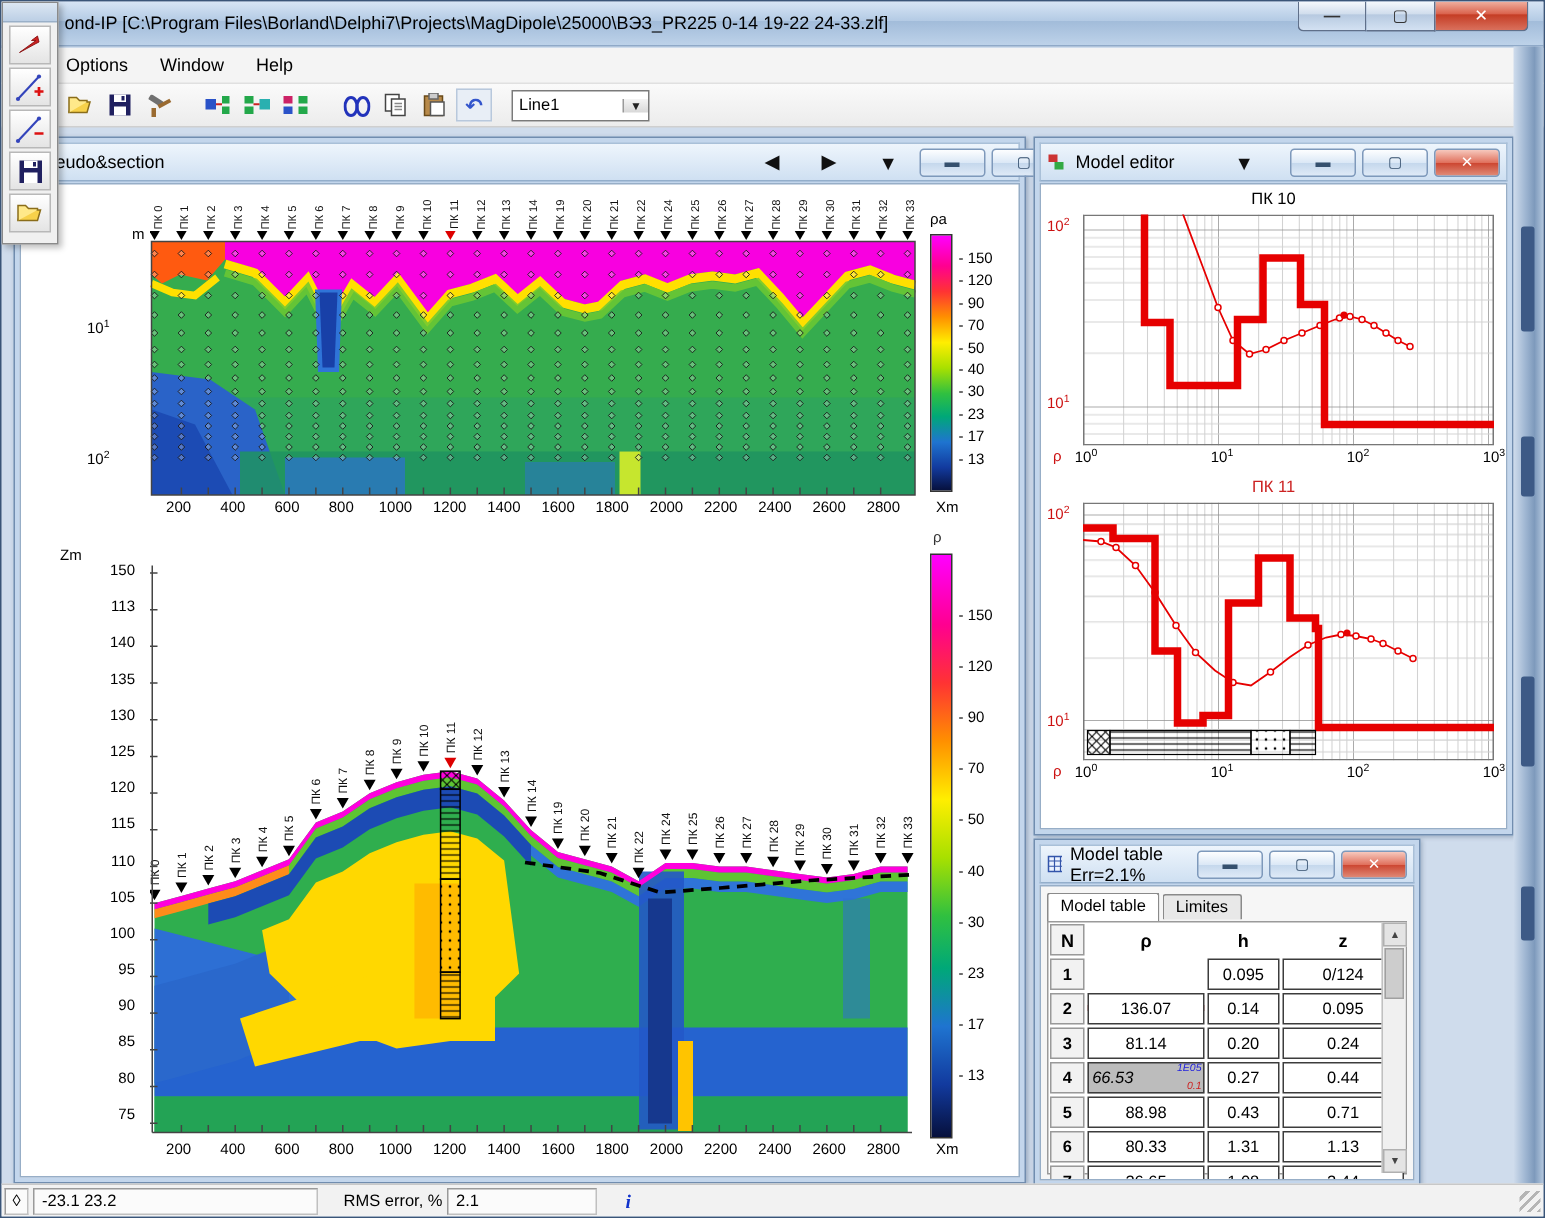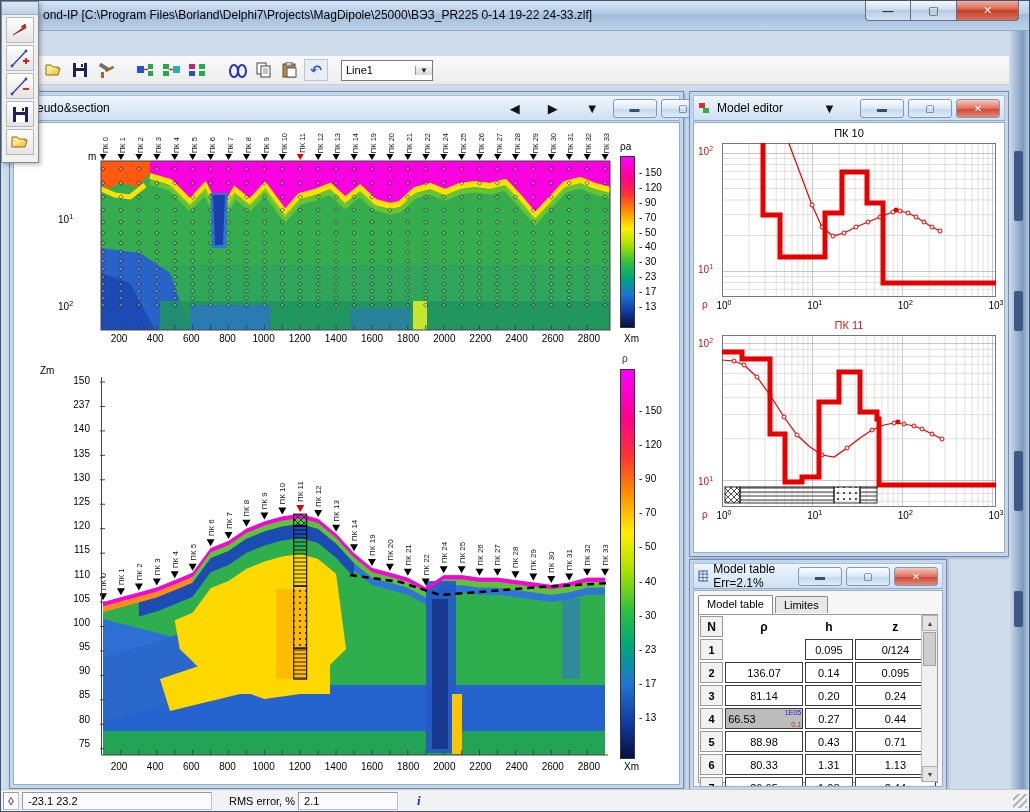--- a/index.html
+++ b/index.html
@@ -72,21 +72,21 @@
   .tabstrip{position:absolute;left:4px;top:2px;height:20px;display:flex;align-items:flex-end;}
   .tab{padding:2px 8px;font-size:11px;border:1px solid #8a8a8a;border-bottom:none;background:#e8e8e8;margin-right:2px;border-radius:2px 2px 0 0;}
   .tab.active{background:#fff;position:relative;top:1px;padding-bottom:4px;}
   .mtable{position:absolute;left:4px;top:23px;right:4px;bottom:3px;border:1px solid #9a9a9a;background:#fff;}
   .trow{display:flex;height:23px;}
   .tcell{border:1px solid #3c3c3c;margin:1px;display:flex;align-items:center;justify-content:center;font-size:11px;background:#fff;position:relative;}
   .thead .tcell{border:none;background:#fff;font-weight:bold;font-size:12px;}
   .ncol{width:26px;}.rcol{width:88px;}.hcol{width:54px;}.zcol{width:92px;}
   .trow .ncol{border:1px solid #999;background:#f2f2f2;font-weight:bold;margin:1px;}
   .cell-sel{background:#a8a8a8 !important;border:2px solid #cc2222 !important;margin-top:32px;}
-  .cell-lim{background:#bcbcbc !important;justify-content:flex-start !important;padding-left:2px;}
+  .cell-lim{background:#bcbcbc !important;justify-content:flex-start !important;padding-left:2px;font-style:italic;}
   .limhi{position:absolute;right:1px;top:0;font-size:7px;color:#2222dd;}
   .limlo{position:absolute;right:1px;bottom:0;font-size:7px;color:#cc2222;}
   .vscroll{position:absolute;right:0;top:0;bottom:0;width:16px;background:#f0f0f0;border-left:1px solid #c0c0c0;}
   .varr{position:absolute;left:0;width:16px;height:16px;background:#e4e4e4;border:1px solid #b0b0b0;
      display:flex;align-items:center;justify-content:center;font-size:7px;color:#444;}
   .vthumb{position:absolute;left:1px;top:17px;width:13px;height:34px;background:#cdcdcd;border:1px solid #a0a0a0;}
   
   .statusbar{position:absolute;left:0;bottom:0;width:100%;height:22px;background:#f2f2f2;border-top:1px solid #c8c8c8;
      display:flex;align-items:center;padding:0 2px;gap:3px;}
   .spanel{height:18px;border:1px solid #c0c0c0;border-top-color:#9a9a9a;border-left-color:#9a9a9a;background:#fbfbfb;
@@ -157,20 +157,25 @@
 
   <div class="titlebar-main">
     <span class="title-text">ond-IP [C:\Program Files\Borland\Delphi7\Projects\MagDipole\25000\ВЭЗ_PR225 0-14 19-22 24-33.zlf]</span>
     <div class="capbtns">
       <div class="capbtn min">—</div>
       <div class="capbtn max">▢</div>
       <div class="capbtn close">✕</div>
     </div>
   </div>
 
+  <div class="menubar">
+    <span class="menu-item">Options</span>
+    <span class="menu-item">Window</span>
+    <span class="menu-item">Help</span>
+  </div>
 
   <div class="toolbar">
     <div style="width:40px"></div>
     <div class="tbtn">
       <svg width="18" height="14">
           <path d="M1 12 L3 5 H15 L13 12 Z" fill="#f7d14a" stroke="#8a6d1a"></path>
           <path d="M1 12 V2 H6 L8 4 H13 V5" fill="#ffe98a" stroke="#8a6d1a"></path>
         </svg>
     </div>
     <div class="tbtn">
@@ -928,21 +933,21 @@
           <span>2600</span>
           <span>2800</span>
         </div>
       <span class="lab small" style="left:610px;top:210px;">Xm</span>
 
       <span class="lab small" style="left:26px;top:232px;margin-top:10px;">Zm</span>
       <span class="lab small" style="left:608px;top:230px;color:#333;">ρ</span>
       <div class="tickscol" style="left:48px;top:252px;width:28px;height:375px;">
 
       <span>150</span>
-          <span>237</span>
+          <span>113</span>
           <span>140</span>
           <span>135</span>
           <span>130</span>
           <span>125</span>
           <span>120</span>
           <span>115</span>
           <span>110</span>
           <span>105</span>
           <span>100</span>
           <span>95</span>

